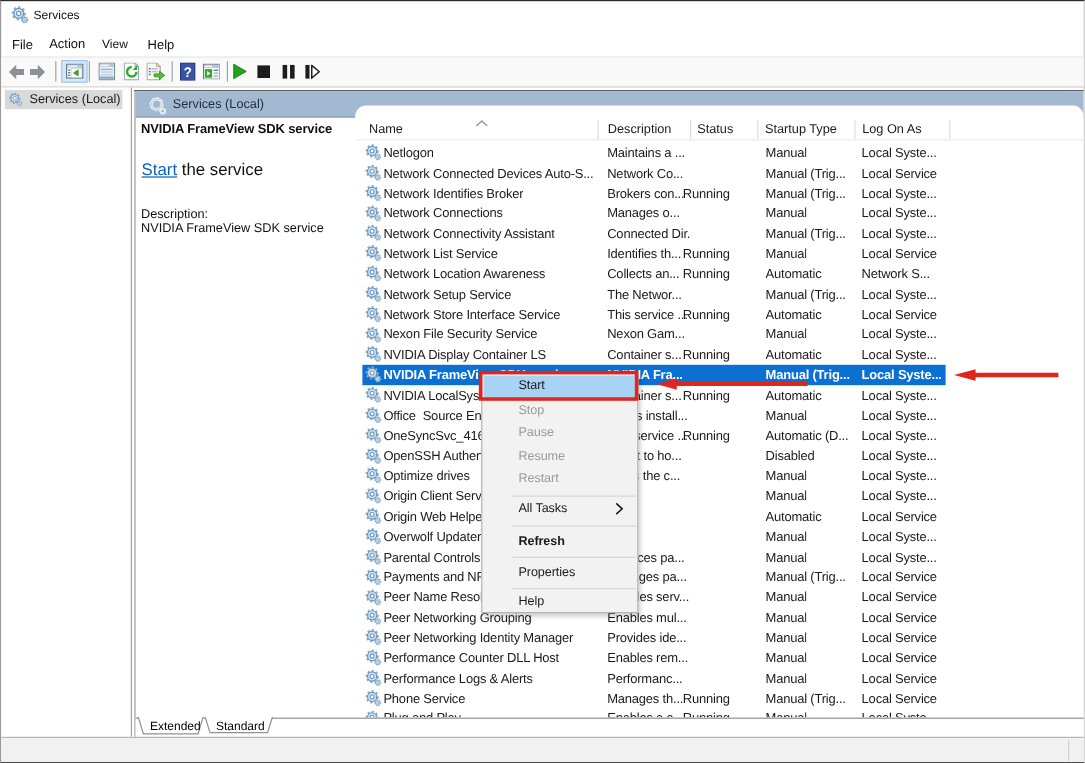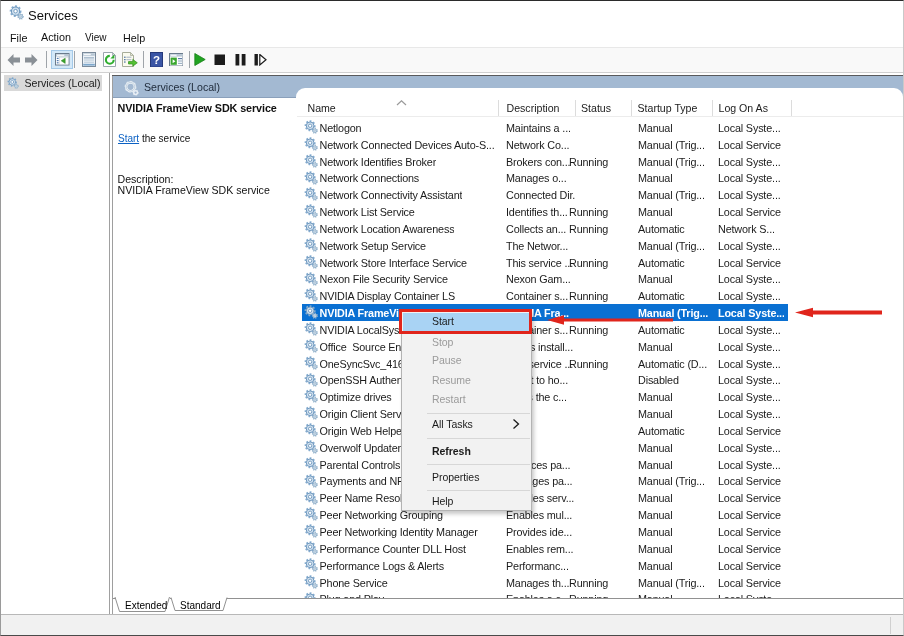--- a/index.html
+++ b/index.html
@@ -23,21 +23,21 @@
 <div id="win">
 
   <svg class="abs" style="left:8px;top:4px" width="15" height="15" viewBox="0 0 16 16">
       <circle cx="7" cy="6.6" r="5" fill="none" stroke="#86add0" stroke-width="2.6" stroke-dasharray="1.9 1.85"></circle>
       <circle cx="7" cy="6.6" r="4.4" fill="#cfe0ef" stroke="#6d96bc" stroke-width="1.1"></circle>
       <circle cx="7" cy="6.6" r="1.9" fill="#ffffff" stroke="#6d96bc" stroke-width="1"></circle>
       <circle cx="12.4" cy="12.3" r="2.6" fill="none" stroke="#9db8cf" stroke-width="1.6" stroke-dasharray="1.1 1.1"></circle>
       <circle cx="12.4" cy="12.3" r="2.2" fill="#dde9f3" stroke="#87a8c4" stroke-width="0.9"></circle>
       <circle cx="12.4" cy="12.3" r="0.8" fill="#fff" stroke="#87a8c4" stroke-width="0.7"></circle>
     </svg>
-  <div class="abs" style="left:27px;top:7px;font-size:13px;color:#111">Services</div>
+  <div class="abs" style="left:27px;top:7px;font-size:10px;color:#111">Services</div>
 
   <div class="abs" style="left:9px;top:31px;font-size:10.8px;color:#111">File</div>
   <div class="abs" style="left:40px;top:30px;font-size:10.8px;color:#111">Action</div>
   <div class="abs" style="left:84px;top:31px;font-size:10px;color:#111">View</div>
   <div class="abs" style="left:122px;top:31px;font-size:10.8px;color:#111">Help</div>
 
   <div class="abs" style="left:0px;top:46px;width:904px;height:26px;background:#f9f9f9;border-top:1px solid #e8e8e8;border-bottom:1px solid #d0d0d0"></div>
   <svg class="abs" style="left:5px;top:52px" width="15" height="14" viewBox="0 0 15 14">
       <path d="M7.5 1 L1.5 7 L7.5 13 L7.5 9.6 L14 9.6 L14 4.4 L7.5 4.4 Z" fill="#8a9096"></path>
     </svg>
@@ -134,21 +134,21 @@
   <svg class="abs" style="left:122px;top:78.5px" width="16" height="16" viewBox="0 0 16 16">
       <circle cx="7.5" cy="6.8" r="5" fill="none" stroke="#c8d6e4" stroke-width="2.2" stroke-dasharray="1.9 1.9"></circle>
       <circle cx="7.5" cy="6.8" r="4.3" fill="none" stroke="#eff4f8" stroke-width="2.4"></circle>
       <circle cx="7.5" cy="6.8" r="4.3" fill="none" stroke="#b5c7d8" stroke-width="0.8"></circle>
       <circle cx="12.6" cy="12.6" r="2.4" fill="none" stroke="#cfdae6" stroke-width="1.6" stroke-dasharray="1.1 1.1"></circle>
       <circle cx="12.6" cy="12.6" r="1.9" fill="none" stroke="#e8eef4" stroke-width="1.5"></circle>
     </svg>
   <div class="abs" style="left:143px;top:79.8px;font-size:10.6px;color:#222e3e">Services (Local)</div>
 
   <div class="abs" style="left:116.5px;top:100.7px;font-size:10.8px;letter-spacing:-0.1px;font-weight:bold;color:#111">NVIDIA FrameView SDK service</div>
-  <div class="abs" style="left:117px;top:131.9px;font-size:10px;color:#111"><span style="color:#0b61c4;text-decoration:underline">Start</span> the service</div>
+  <div class="abs" style="left:117px;top:131.9px;font-size:14px;color:#111"><span style="color:#0b61c4;text-decoration:underline">Start</span> the service</div>
   <div class="abs" style="left:116.5px;top:172.2px;font-size:10.6px;color:#111">Description:</div>
   <div class="abs" style="left:116.5px;top:182.7px;font-size:10.6px;color:#111">NVIDIA FrameView SDK service</div>
 
   <div class="hdr" style="left:306.5px">Name</div>
   <svg class="abs" style="left:395px;top:99px" width="11" height="6" viewBox="0 0 11 6">
       <path d="M1 5 L5.5 0.8 L10 5" fill="none" stroke="#9a9a9a" stroke-width="1.2"></path>
     </svg>
   <div class="hdr" style="left:505.5px">Description</div>
   <div class="hdr" style="left:580px">Status</div>
   <div class="hdr" style="left:636.5px">Startup Type</div>

